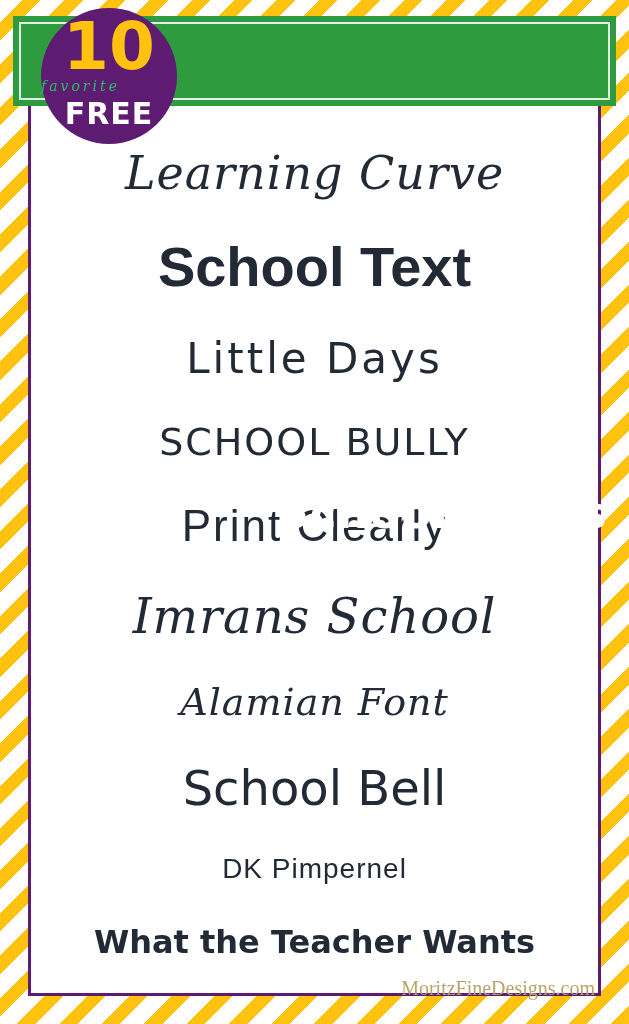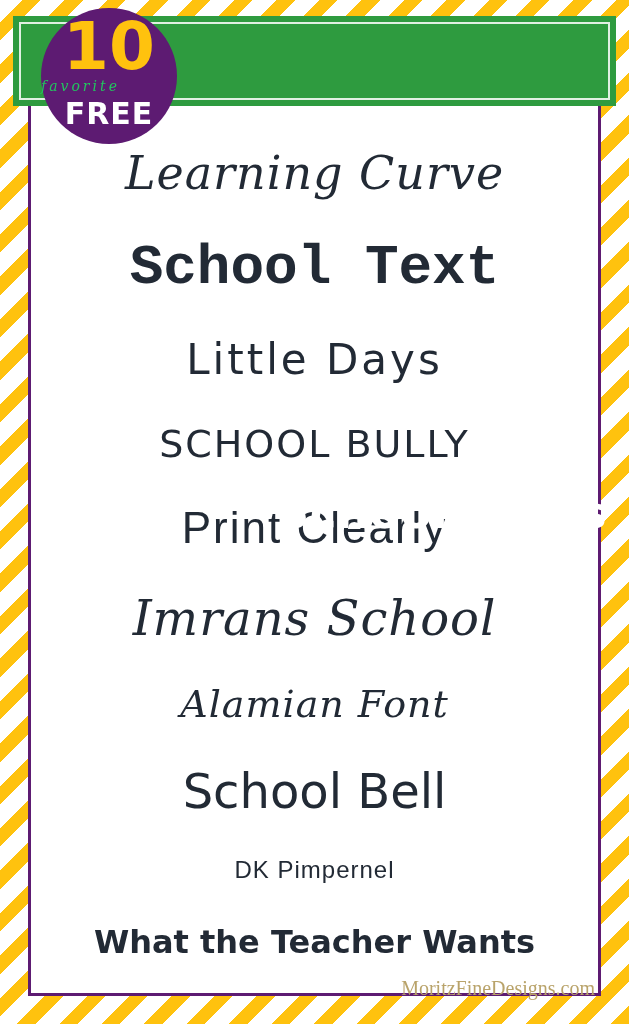--- a/index.html
+++ b/index.html
@@ -139,28 +139,28 @@
   }
   .sample {
     width: 100%;
     text-align: center;
     color: #222a35;
     white-space: nowrap;
     line-height: 1;
   }
 
   .s1 { font-family: "DejaVu Serif", serif; font-style: italic; font-size: 46px; letter-spacing: 1px; }
-  .s2 { font-family: Liberation Mono, monospace; font-weight: bold; font-size: 56px; letter-spacing: 0px; }
+  .s2 { font-family: Liberation Sans, sans-serif; font-weight: bold; font-size: 56px; letter-spacing: 0px; }
   .s3 { font-family: "DejaVu Sans", sans-serif; font-size: 42px; letter-spacing: 3px; }
   .s4 { font-family: "DejaVu Sans", sans-serif; font-weight: normal; font-size: 38px; letter-spacing: 2px; }
   .s5 { font-family: "Liberation Sans", sans-serif; font-size: 44px; letter-spacing: 2px; }
   .s6 { font-family: "DejaVu Serif", serif; font-style: italic; font-size: 48px; letter-spacing: 1px; }
   .s7 { font-family: "DejaVu Serif", serif; font-style: italic; font-size: 38px; letter-spacing: 1px; }
   .s8 { font-family: "DejaVu Sans", sans-serif; font-size: 48px; letter-spacing: 0px; }
-  .s9 { font-family: "Liberation Sans", sans-serif; font-size: 24px; letter-spacing: 1px; }
+  .s9 { font-family: "Liberation Sans", sans-serif; font-size: 28px; letter-spacing: 1px; }
   .s10 { font-family: "DejaVu Sans", sans-serif; font-weight: bold; font-size: 32px; letter-spacing: 0px; }
 
   .credit {
     position: absolute;
     right: 34px;
     bottom: 24px;
     color: #b9a36a;
     font-size: 20px;
     font-family: "Liberation Serif", serif;
     z-index: 4;

